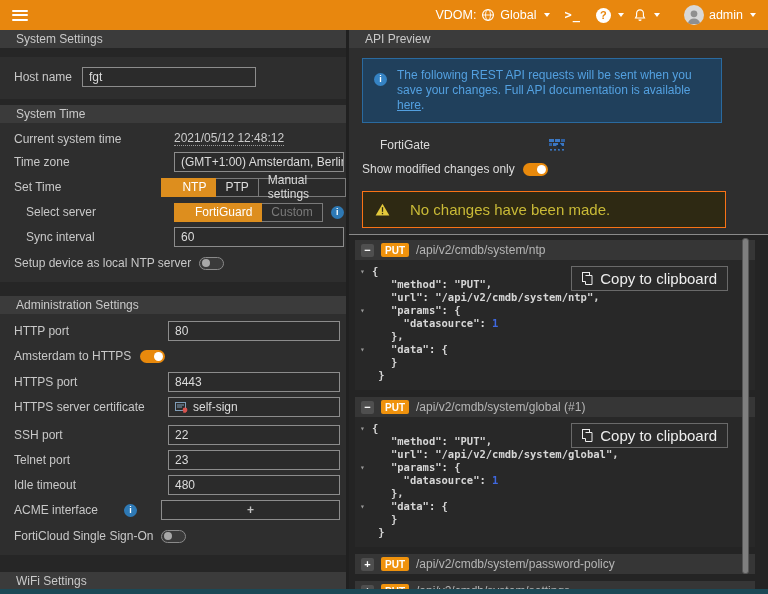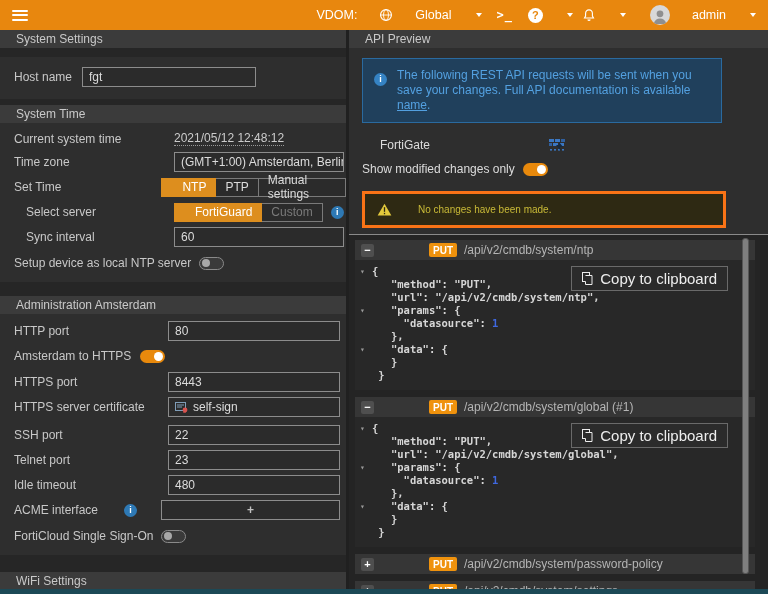--- a/index.html
+++ b/index.html
@@ -7,21 +7,21 @@
   body {
     position:relative; overflow:hidden;
     background:#202020; color:#cfcfcf;
     font-family:"Liberation Sans", sans-serif; font-size:12px;
   }
   
   .topbar { height:30px; background:#e8870e; display:flex; align-items:center; padding:0 12px; }
   .hamburger { width:16px; cursor:pointer; }
   .hamburger div { height:2px; background:#fff; margin:2.5px 0; border-radius:1px; }
   .tb-right { margin-left:auto; display:flex; align-items:center; gap:9px; color:#fff; font-size:12.5px; }
-  .tb-group { display:flex; align-items:center; gap:22px; cursor:pointer; }
+  .tb-group { display:flex; align-items:center; gap:5px; cursor:pointer; }
   .caret { width:0; height:0; border-left:3.5px solid transparent; border-right:3.5px solid transparent; border-top:4px solid #fff; margin-left:2px; }
   .cli { font-family:"DejaVu Sans Mono", monospace; font-weight:bold; font-size:12px; letter-spacing:1px; margin:0 6px; }
   .help-circle { width:15px; height:15px; border-radius:50%; background:#fff; color:#e8870e; font-weight:bold; font-size:11px; display:flex; align-items:center; justify-content:center; }
   .avatar { width:20px; height:20px; border-radius:50%; background:#d8d8d8; overflow:hidden; display:flex; align-items:flex-end; justify-content:center; }
   .spacer14 { width:6px; }
 
   
   .main { position:absolute; top:30px; left:0; right:0; bottom:0; display:flex; }
   .left-panel { width:346px; flex:none; background:#262626; overflow:hidden; }
   .right-panel { flex:1; margin-left:3px; background:#262626; display:flex; flex-direction:column; overflow:hidden; }
@@ -66,28 +66,28 @@
   .card-pad { margin-top:9px; }
 
   
   .preview-top { background:#2e2e2e; height:186px; padding:10px 0 0 13px; }
   .info-box { border:1px solid #2a6a9f; background:#20405c; color:#53a0e0; padding:9px 11px; display:flex; gap:10px;
     margin-right:46px; line-height:15px; }
   .info-box a { color:#53a0e0; }
   .fgt-row { margin-top:15px; display:flex; align-items:center; }
   .fgt-row .lbl-fgt { width:168px; color:#dcdcdc;margin-left:18px; }
   .modified-row { margin-top:10px; display:flex; align-items:center; gap:8px; color:#dcdcdc; }
-  .warn-box { margin:15px 42px 0 0; border:3px solid #f97316; background:#2e2913; color:#c9ba37; padding:9px 12px;
-    display:flex; align-items:center; gap:26px; font-size:10px; }
+  .warn-box { margin:15px 42px 0 0; border:1px solid #f97316; background:#2e2913; color:#c9ba37; padding:9px 12px;
+    display:flex; align-items:center; gap:20px; font-size:15px; }
   .code-section { flex:1; border-top:1px solid #8a8a8a; background:#242424; padding:5px 10px 0 3px; position:relative; overflow:hidden; }
   .req-block { margin:0 3px 7px 3px; }
   .req-header { height:20px; background:#363636; display:flex; align-items:center; gap:7px; padding:0 6px; color:#b5b5b5; cursor:pointer; }
   .expand-btn { width:13px; height:13px; background:#4f4f4f; border-radius:2px; color:#fff; font-size:11px; font-weight:bold;
     line-height:12px; text-align:center; flex:none; cursor:pointer; }
-  .method-badge { background:#ef920d; color:#fff; font-weight:bold; font-size:10px; padding:1.5px 4px; border-radius:2px;margin-left:48px; }
+  .method-badge { background:#ef920d; color:#fff; font-weight:bold; font-size:10px; padding:1.5px 4px; border-radius:2px; }
   .req-body { background:#282828; padding:5px 8px 8px 5px; position:relative; }
   .code-line { display:flex; font-family:"DejaVu Sans Mono", monospace; font-size:10.5px; line-height:13px; font-weight:bold; color:#d6d6d6; white-space:pre; }
   .code-line .gutter { width:12px; flex:none; color:#9a9a9a; font-size:8px; line-height:13px; }
   .code-line .cn { color:#3f68e0; }
   .copy-btn { position:absolute; top:6px; right:27px; border:1px solid #6a6a6a; background:#2b2b2b; color:#ededed;
     padding:3px 10px; font-size:15px; display:flex; align-items:center; gap:7px; cursor:pointer; }
   .scroll-thumb { position:absolute; right:19px; top:3px; bottom:20px; width:7px; background:#7f7f7f; border:1px solid #565656; border-radius:3px; }
   .bottom-strip { position:absolute; left:0; right:0; bottom:0; height:5px; background:#1c4956; z-index:10; }
   svg { display:block; }
 </style>
@@ -184,21 +184,21 @@
       <div class="row mt3 indent">
         <span class="lbl lbl-time">Sync interval</span>
         <input class="txt grow" style="margin-right: 2px;" value="60">
       </div>
       <div class="row mt4">
         <span class="lbl" style="margin-right:8px;">Setup device as local NTP server</span>
         <span class="toggle off"></span>
       </div>
     </div>
 
-    <div class="panel-header gap-hdr-lg">Administration Amsterdam</div>
+    <div class="panel-header gap-hdr-lg">Administration Settings</div>
     <div class="card">
       <div class="row">
         <span class="lbl lbl-admin">HTTP port</span>
         <input class="txt grow" value="80" style="">
       </div>
       <div class="row mt3">
         <span class="lbl" style="width:126px;">Amsterdam to HTTPS</span>
         <span class="toggle on"></span>
       </div>
       <div class="row mt4">
@@ -251,21 +251,21 @@
       
     </div>
   </div>
 
   <div class="right-panel">
     <div class="panel-header">API Preview</div>
 
     <div class="preview-top">
       <div class="info-box">
         <span class="info-dot" style="background:#3583c4;margin-top:5px;">i</span>
-        <span><span>The following REST API requests will be sent when you save your changes. Full API documentation is available </span><a href="#">name</a><span>.</span></span>
+        <span><span>The following REST API requests will be sent when you save your changes. Full API documentation is available </span><a href="#">here</a><span>.</span></span>
       </div>
       <div class="fgt-row">
         <span class="lbl-fgt">FortiGate</span>
         <span>
           <svg width="18" height="14" viewBox="0 0 18 14">
             <rect x="1" y="1" width="5" height="3" fill="#3b77c2"></rect>
               <rect x="7" y="1" width="5" height="3" fill="#3b77c2"></rect>
               <rect x="13" y="1" width="4" height="3" fill="#2f5f9e"></rect>
             <rect x="1" y="5" width="3" height="3" fill="#2f5f9e"></rect>
               <rect x="5" y="5" width="5" height="3" fill="#3b77c2"></rect>

